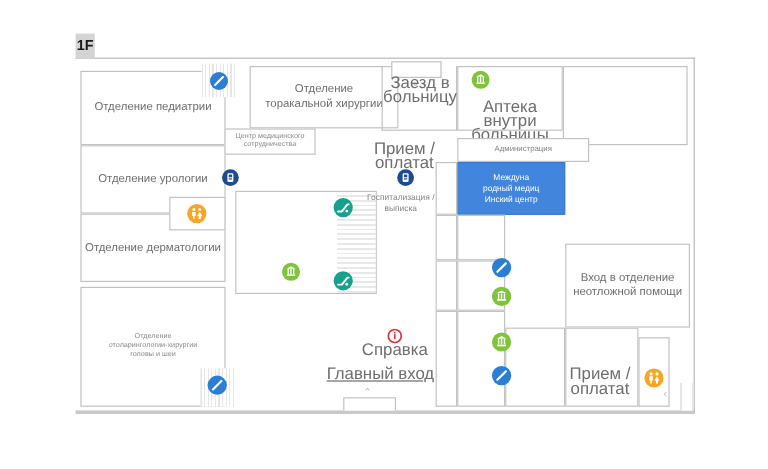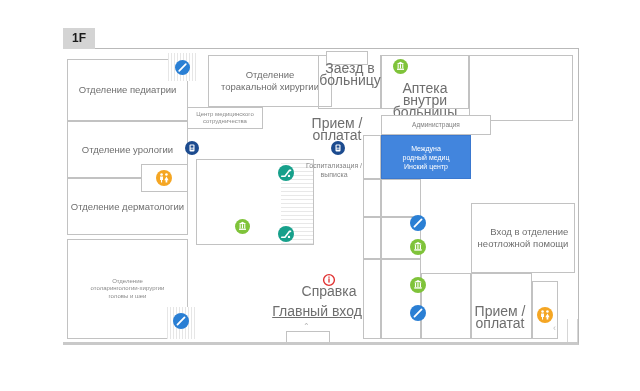--- a/index.html
+++ b/index.html
@@ -14,21 +14,21 @@
     overflow: hidden;
     font-family: "Liberation Sans", "DejaVu Sans", sans-serif;
     -webkit-font-smoothing: antialiased;
   }
 
   
   #floor-tab {
     position: absolute;
     left: 63px;
     top: 28px;
-    width: 32px;
+    width: 16px;
     height: 21px;
     background: #d4d4d4;
     color: #1a1a1a;
     font-size: 12px;
     font-weight: bold;
     line-height: 21px;
     text-align: center;
     z-index: 40;
   }
 
@@ -204,21 +204,21 @@
       <span>Администрация</span>
     </div>
 
     <div class="room highlight" style="left:318px; top:86px; width:90px; height:44px; white-space:pre-line;">
       <span>Междуна
 родный медиц
 Инский центр</span>
     </div>
 
 
-    <div class="room" style="left:408px; top:154px; width:104px; height:70px; white-space:pre-line;text-align:right;">
+    <div class="room" style="left:408px; top:154px; width:104px; height:70px; white-space:pre-line;">
       <span>Вход в отделение
 неотложной помощи</span>
     </div>
 
     <div class="room blank" style="left:300px; top:86px; width:18px; height:44px;"></div>
     <div class="room blank" style="left:300px; top:130px; width:18px; height:38px;"></div>
     <div class="room blank" style="left:318px; top:130px; width:40px; height:38px;"></div>
     <div class="room blank" style="left:318px; top:168px; width:40px; height:42px;"></div>
     <div class="room blank" style="left:300px; top:168px; width:18px; height:42px;"></div>
     <div class="room blank" style="left:300px; top:210px; width:18px; height:80px;"></div>

